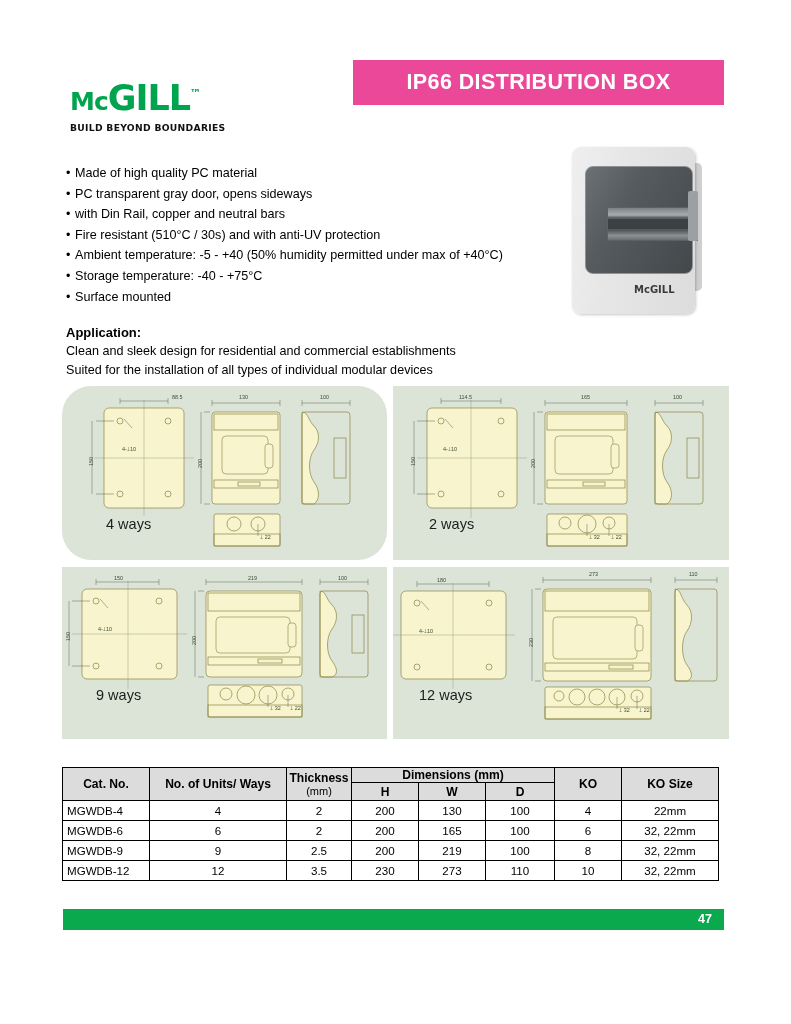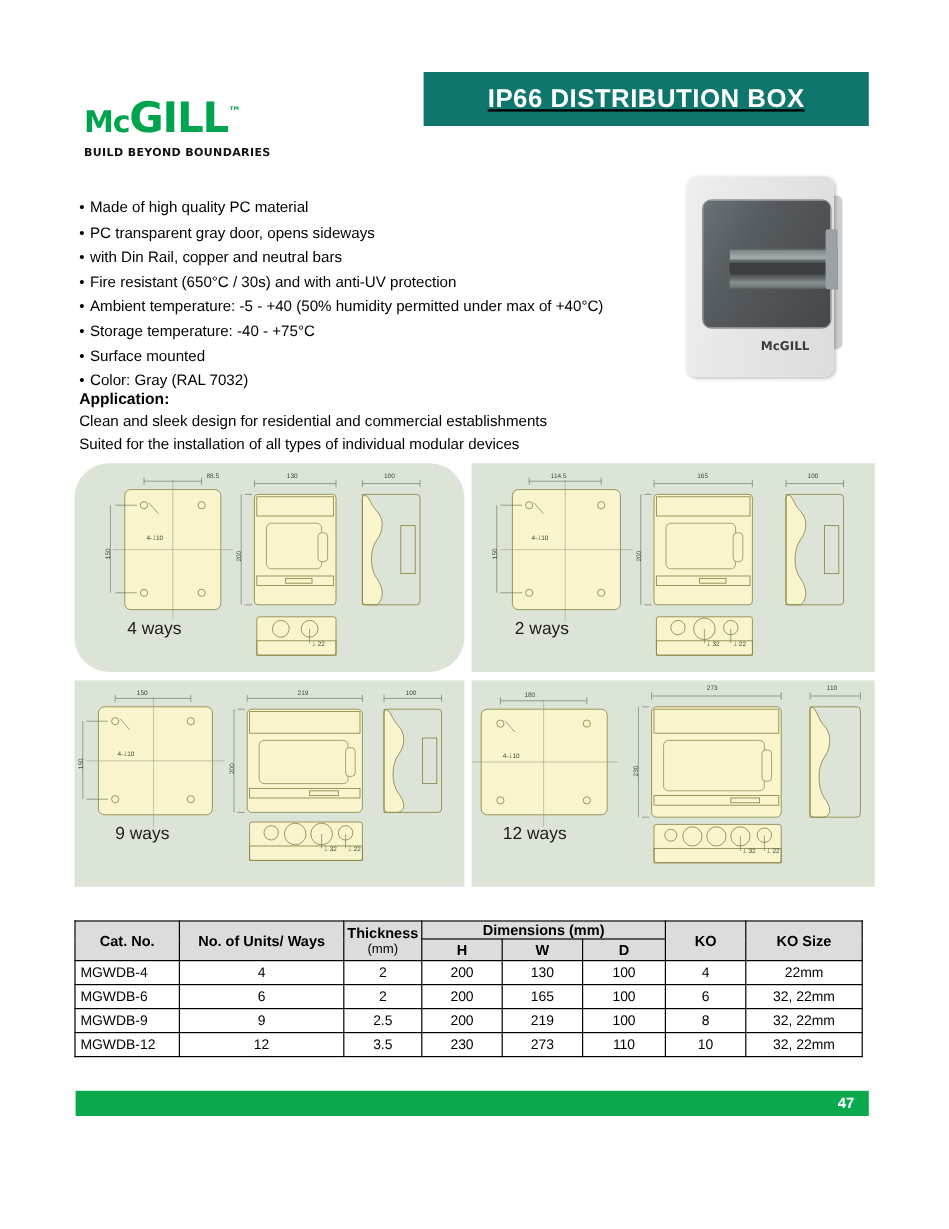--- a/index.html
+++ b/index.html
@@ -6,22 +6,22 @@
   body{width:791px;height:1024px;font-family:"Liberation Sans",sans-serif;color:#000;overflow:hidden;position:relative;}
   .page{position:absolute;left:0;top:0;width:791px;height:1024px;}
 
   
   .header{position:absolute;left:0;top:58px;width:791px;height:62px;}
   .logo{position:absolute;left:70px;top:18px;width:180px;}
   .logo-main{font-family:"DejaVu Sans",sans-serif;font-weight:bold;font-size:35px;line-height:36px;color:#00A44E;letter-spacing:-1px;}
   .logo-main .sm{font-size:25px;}
   .logo-tm{font-size:11px;vertical-align:super;font-weight:bold;}
   .logo-sub{font-family:"DejaVu Sans",sans-serif;font-weight:bold;font-size:9.2px;color:#111;letter-spacing:0.3px;margin-top:2px;}
-  .title-bar{position:absolute;left:353px;top:2px;width:371px;height:45px;background:#0f766e;
-             display:flex;align-items:center;justify-content:center;text-decoration:underline;}
+  .title-bar{position:absolute;left:353px;top:2px;width:371px;height:45px;background:#ec4899;
+             display:flex;align-items:center;justify-content:center;}
   .title-bar span{color:#fff;font-weight:bold;font-size:21.5px;letter-spacing:0.4px;font-family:"Liberation Sans",sans-serif;}
 
   
   .section-title{position:absolute;left:66px;top:132px;font-weight:bold;font-size:13.6px;letter-spacing:0.1px;}
   .bullets{position:absolute;left:66px;top:163px;width:500px;}
   .bullets li{list-style:none;font-size:12.6px;line-height:20.6px;white-space:nowrap;}
   .bullets ul{margin:0;padding:0;}
   .bullets .dot{display:inline-block;width:9px;}
 
   .app-title{position:absolute;left:66px;top:325px;font-weight:bold;font-size:13px;}
@@ -86,25 +86,24 @@
     <div class="title-bar">
       <span>IP66 DISTRIBUTION BOX</span>
     </div>
   </div>
 
   <div class="bullets">
     <ul>
       <li><span class="dot">•</span><span>Made of high quality PC material</span></li>
       <li><span class="dot">•</span><span>PC transparent gray door, opens sideways</span></li>
       <li><span class="dot">•</span><span>with Din Rail, copper and neutral bars</span></li>
-      <li><span class="dot">•</span><span>Fire resistant (650°C / 30s) and with anti-UV protection</span></li>
+      <li><span class="dot">•</span><span>Fire resistant (510°C / 30s) and with anti-UV protection</span></li>
       <li><span class="dot">•</span><span>Ambient temperature:  -5 - +40 (50% humidity permitted under max of +40°C)</span></li>
       <li><span class="dot">•</span><span>Storage temperature:  -40 - +75°C</span></li>
       <li><span class="dot">•</span><span>Surface mounted</span></li>
-      <li><span class="dot">•</span><span>Color:  Gray (RAL 7032)</span></li>
     </ul>
   </div>
 
   <div class="app-title">Application:</div>
   <div class="app-line app-l1">Clean and sleek design for residential and commercial establishments</div>
   <div class="app-line app-l2">Suited for the installation of all types of individual modular devices</div>
 
   <div class="photo">
     <div class="box-side"></div>
     <div class="box-body">

